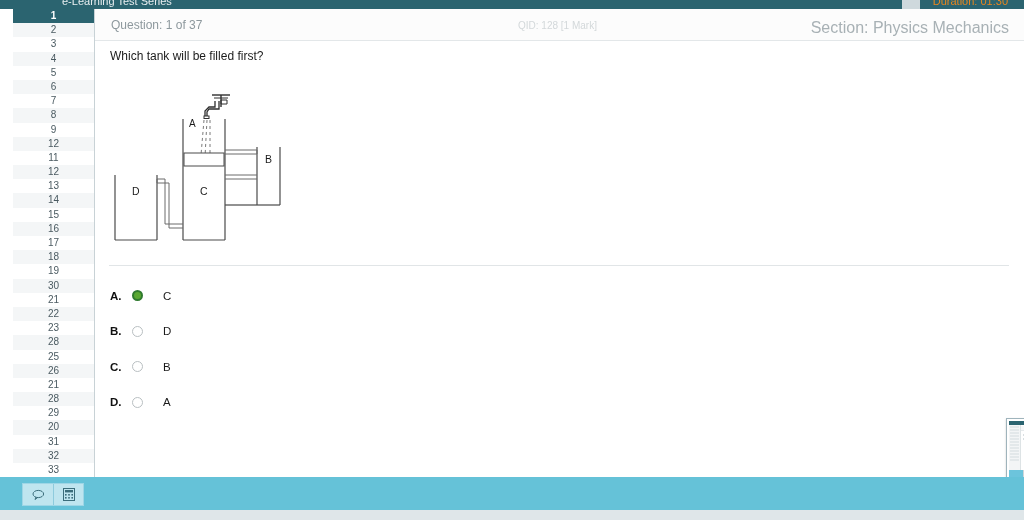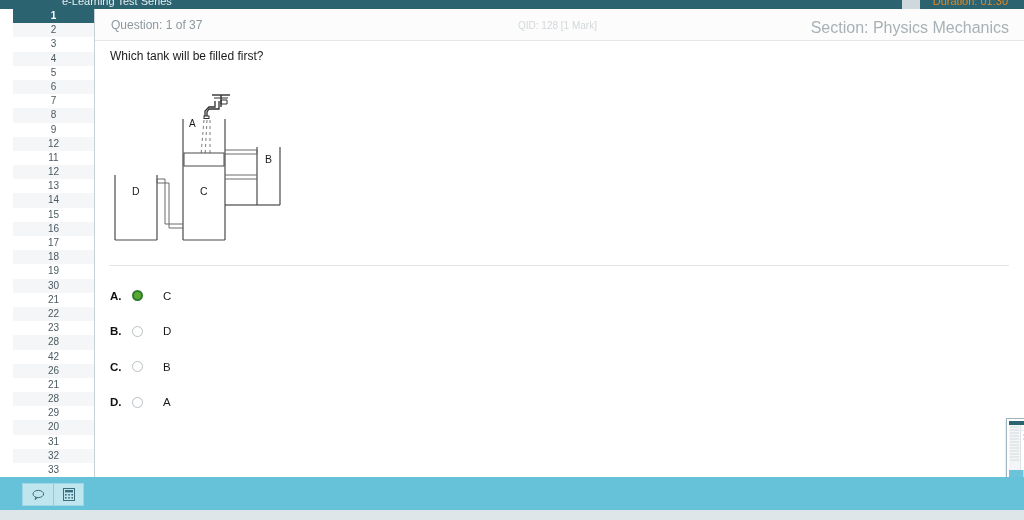--- a/index.html
+++ b/index.html
@@ -278,21 +278,21 @@
         <div class="rail-row">15</div>
         <div class="rail-row alt">16</div>
         <div class="rail-row">17</div>
         <div class="rail-row alt">18</div>
         <div class="rail-row">19</div>
         <div class="rail-row alt">30</div>
         <div class="rail-row">21</div>
         <div class="rail-row alt">22</div>
         <div class="rail-row">23</div>
         <div class="rail-row alt">28</div>
-        <div class="rail-row">42</div>
+        <div class="rail-row">25</div>
         <div class="rail-row alt">26</div>
         <div class="rail-row">21</div>
         <div class="rail-row alt">28</div>
         <div class="rail-row">29</div>
         <div class="rail-row alt">20</div>
         <div class="rail-row">31</div>
         <div class="rail-row alt">32</div>
         <div class="rail-row">33</div>
       </div>
   </div>

